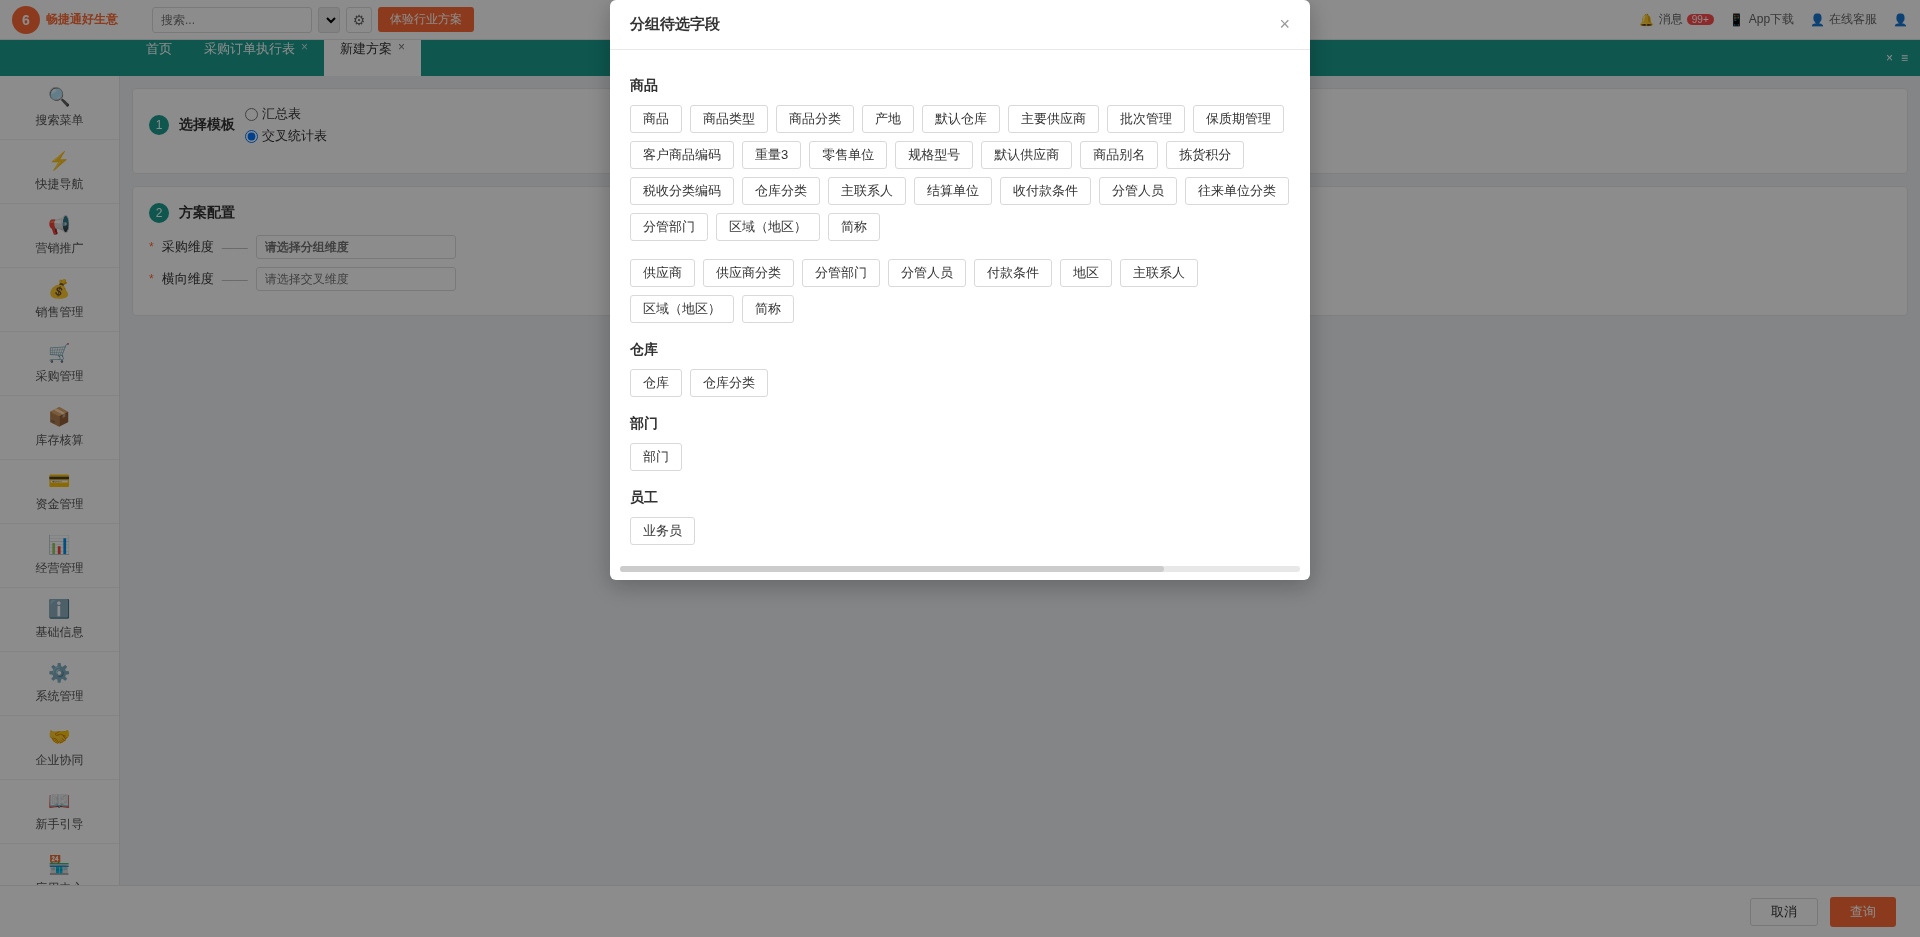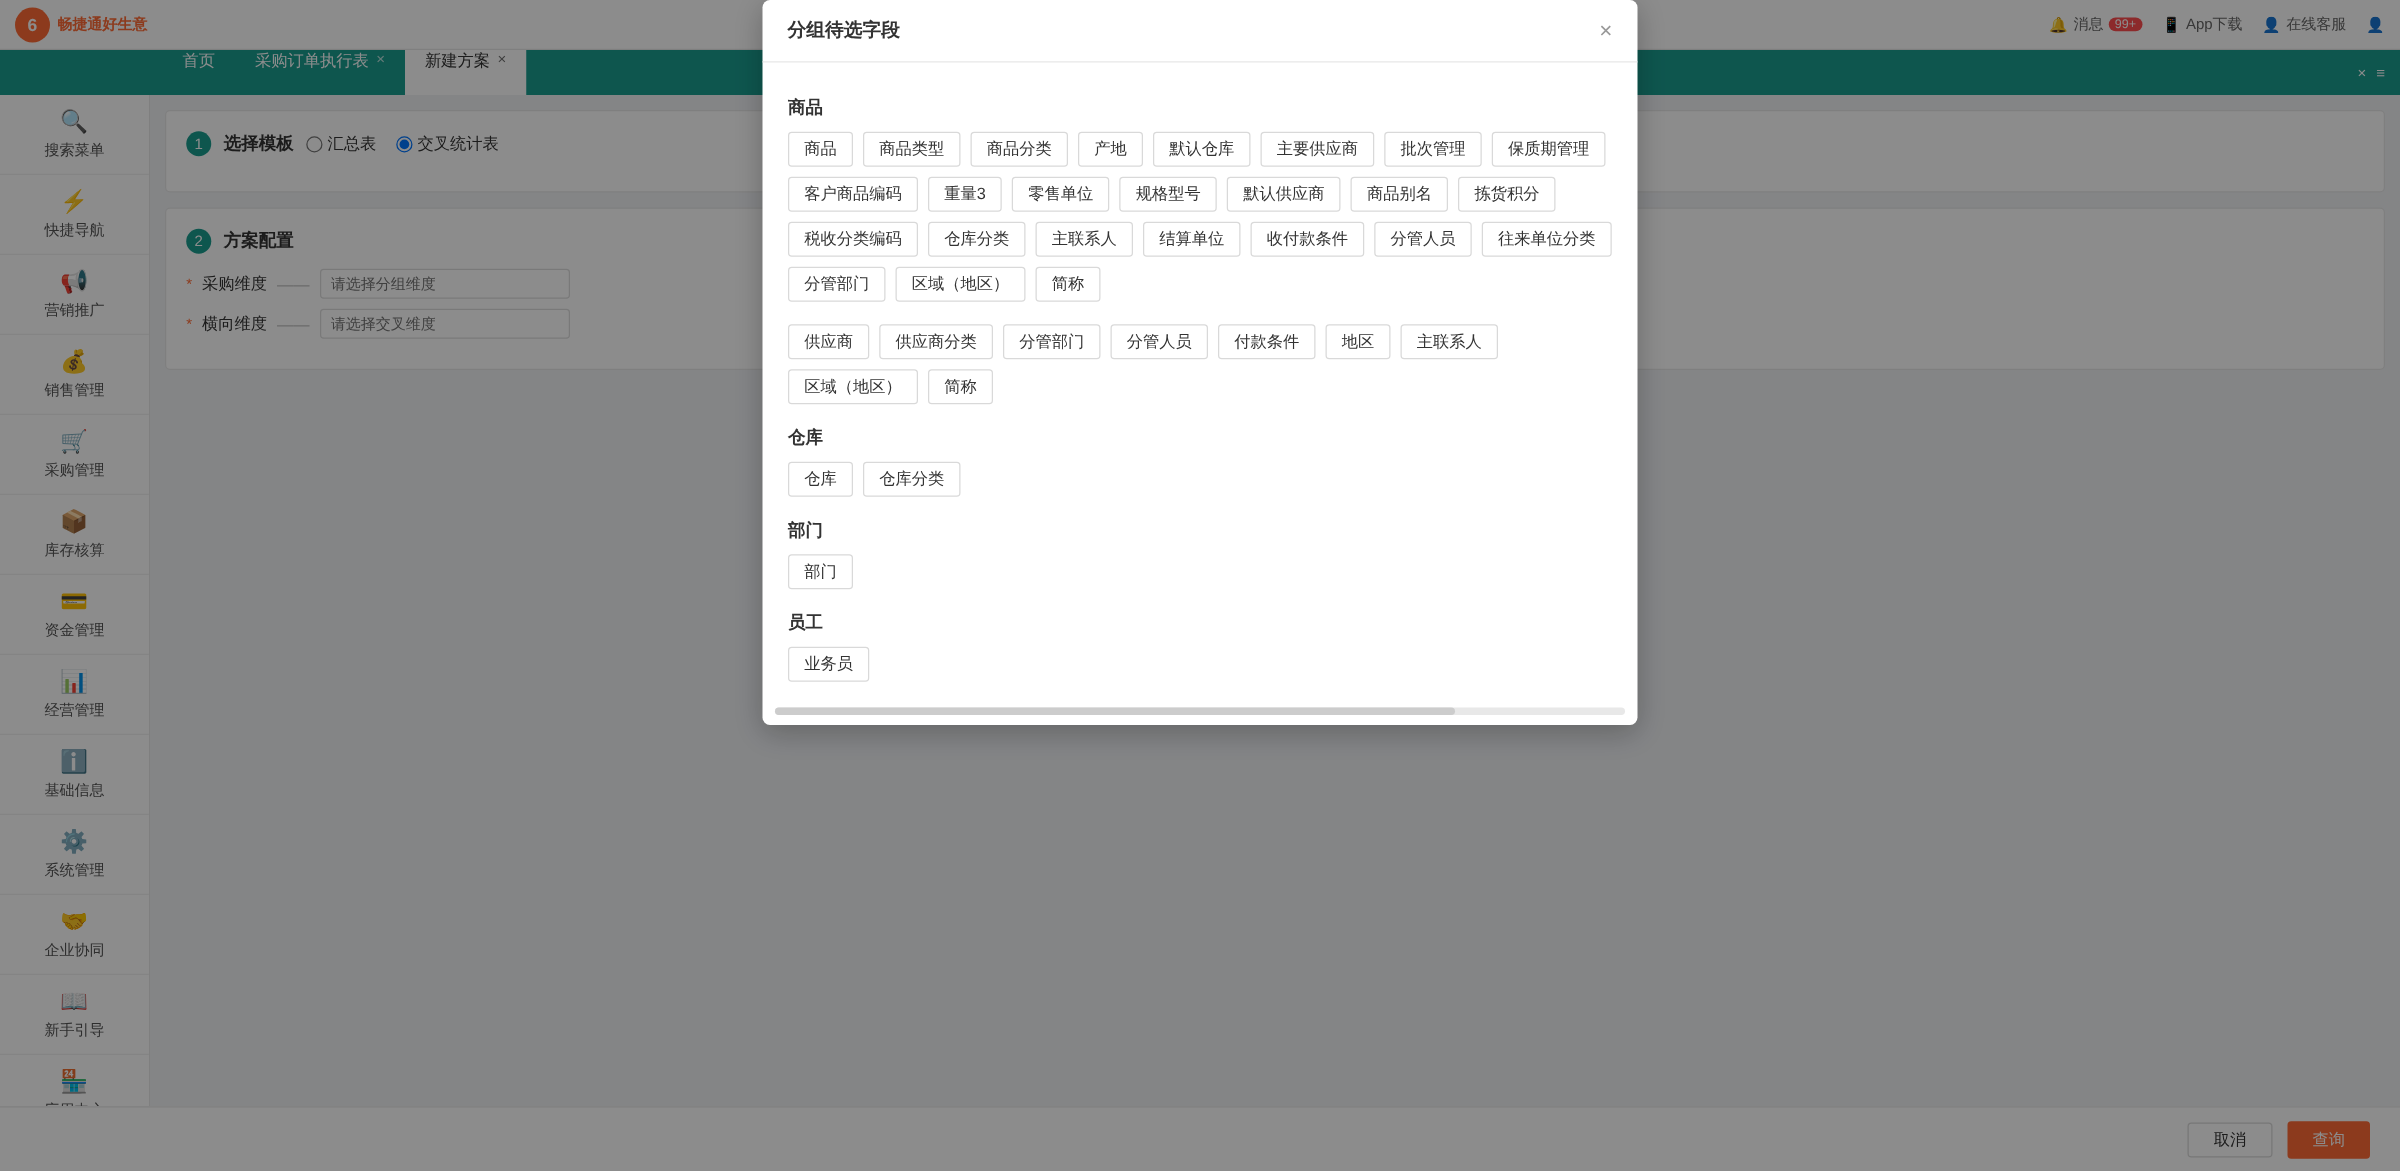--- a/index.html
+++ b/index.html
@@ -116,21 +116,21 @@
     }
     .step-header {
       display: flex; align-items: center; gap: 10px; margin-bottom: 12px;
     }
     .step-num {
       width: 20px; height: 20px; background: #1a9d8f; color: white;
       border-radius: 50%; display: flex; align-items: center; justify-content: center;
       font-size: 12px;
     }
     .step-label { font-size: 14px; font-weight: bold; color: #333; }
-    .radio-group { display: flex; gap: 16px; align-items: flex-start; }
+    .radio-group { display: flex; gap: 4px; align-items: flex-start; flex-direction: column; }
     .radio-group label { display: flex; align-items: center; gap: 4px; cursor: pointer; font-size: 13px; }
 
     
     .modal-overlay {
       position: fixed; top: 0; left: 0; right: 0; bottom: 0;
       background: rgba(0,0,0,0.45); z-index: 200;
       display: flex; align-items: flex-start; justify-content: center;
     }
     .modal {
       background: #fff;
@@ -193,20 +193,26 @@
   </style>
 </head>
 <body>
 
 <div class="top-bar">
   <div class="logo-area">
     <div class="logo-icon">
       <span>6</span>
     </div>
     <span class="logo-text">畅捷通好生意</span>
+  </div>
+  <div class="top-search">
+    <input type="text" placeholder="搜索..." style="">
+    <select></select>
+    <button class="gear-btn">⚙</button>
+    <button class="experience-btn">体验行业方案</button>
   </div>
   <div class="top-right">
     <div class="top-right-item">
       <span>🔔</span>
       <span>消息</span>
       <span class="badge">99+</span>
     </div>
     <div class="top-right-item">
       <span>📱</span>
       <span>App下载</span>
@@ -318,21 +324,21 @@
   </div>
   <div class="section-card">
     <div class="step-header">
       <div class="step-num">2</div>
       <span class="step-label">方案配置</span>
     </div>
     <div style="display:flex;align-items:center;gap:8px;margin-bottom:8px;">
       <span style="color:#ff6b35;font-size:12px;">*</span>
       <span>采购维度</span>
       <span style="color:#bbb;">——</span>
-      <input type="text" style="border: 1px solid rgb(221, 221, 221); border-radius: 3px; padding: 4px 8px; width: 200px; font-size: 12px;" placeholder="请选择分组维度">
+      <input type="text" style="border: 1px solid rgb(221, 221, 221); border-radius: 3px; padding: 4px 8px; width: 200px; font-size: 12px; font-weight: bold;" placeholder="请选择分组维度">
     </div>
     <div style="display:flex;align-items:center;gap:8px;margin-bottom:8px;">
       <span style="color:#ff6b35;font-size:12px;">*</span>
       <span>横向维度</span>
       <span style="color:#bbb;">——</span>
       <input type="text" style="border: 1px solid rgb(221, 221, 221); border-radius: 3px; padding: 4px 8px; width: 200px; font-size: 12px;" placeholder="请选择交叉维度">
     </div>
   </div>
 </div>
 

